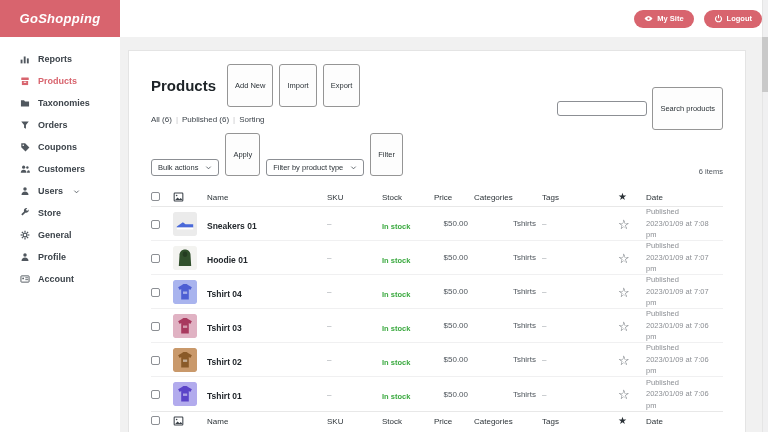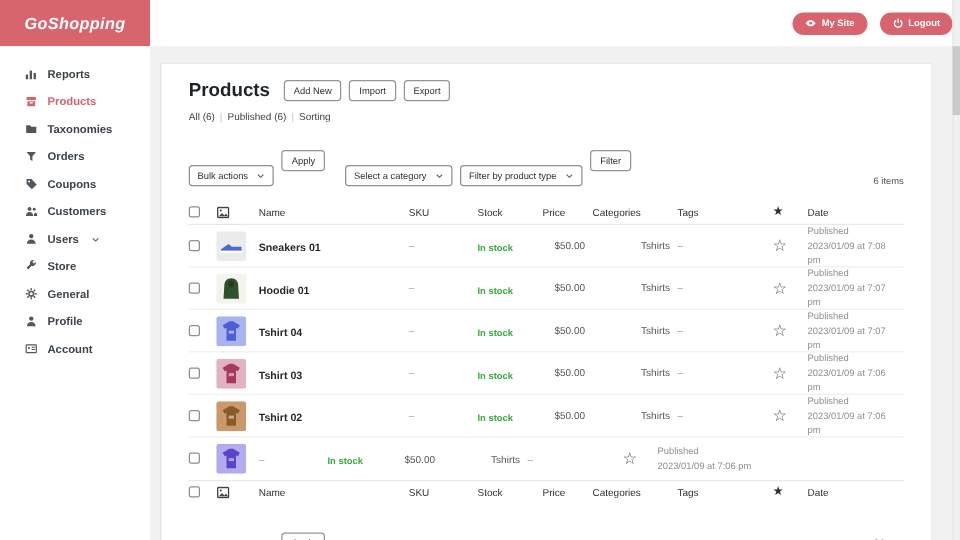--- a/index.html
+++ b/index.html
@@ -29,21 +29,21 @@
   .sb-chev { margin-left:2px; color:#50575e; display:flex; }
 
   
   .main { position:absolute; left:120px; top:37px; right:6px; bottom:0; background:#f1f1f1; overflow:hidden; }
   .card { position:relative; margin:13px 16px 0 8px; background:#fff; border:1px solid #e4e4e4;
     padding:13px 22px 12px; min-height:381px; }
 
   .title-row { display:flex; align-items:center; gap:6px; }
   .page-title { font-size:15px; font-weight:bold; color:#1d2327; margin-right:5px; }
   .btn { background:#fdfdfd; border:1px solid #959595; border-radius:3px; color:#2c3338;
-    font-size:7.5px; font-family:inherit; padding:3px 7px; cursor:pointer; white-space:nowrap; }
+    font-size:7.5px; font-family:inherit; padding:16px 7px; cursor:pointer; white-space:nowrap; }
 
   .views { display:flex; align-items:center; gap:4px; margin-top:8px; font-size:8px; color:var(--txt); }
   .view-link { cursor:pointer; }
   .sep { color:#c3c4c7; }
 
   .search { position:absolute; top:36px; right:22px; display:flex; gap:5px; align-items:center; }
   .search-input { width:90px; height:15px; border:1px solid #8c8f94; border-radius:3px;
     font-family:inherit; font-size:8px; padding:0 4px; }
 
   .filter-row { display:flex; align-items:flex-end; justify-content:space-between; margin-top:9px; }
@@ -240,36 +240,34 @@
     </div>
 
     <div class="views">
       <span class="view-link">All (6)</span>
       <span class="sep">|</span>
       <span class="view-link">Published (6)</span>
       <span class="sep">|</span>
       <span class="view-link">Sorting</span>
     </div>
 
+    <div class="search">
+      <input class="search-input" value="" style="">
+      <button class="btn">Search products</button>
+    </div>
 
     <div class="filter-row">
       <div class="filter-left">
         <button class="select">
           <span>Bulk actions</span>
           <svg width="7" height="7" viewBox="0 0 16 16" fill="none" stroke="currentColor" stroke-width="2">
               <path d="M3 6l5 5 5-5"></path>
             </svg>
         </button>
         <button class="btn">Apply</button>
-        <button class="select" style="margin-left:10px;">
-          <span>Select a category</span>
-          <svg width="7" height="7" viewBox="0 0 16 16" fill="none" stroke="currentColor" stroke-width="2">
-              <path d="M3 6l5 5 5-5"></path>
-            </svg>
-        </button>
         <button class="select">
           <span>Filter by product type</span>
           <svg width="7" height="7" viewBox="0 0 16 16" fill="none" stroke="currentColor" stroke-width="2">
               <path d="M3 6l5 5 5-5"></path>
             </svg>
         </button>
         <button class="btn">Filter</button>
       </div>
       <span class="items-count">6 items</span>
     </div>
@@ -376,20 +374,21 @@
             <div class="c w-star"><span class="rstar">☆</span></div>
             <div class="c w-date date">Published<br>2023/01/09 at 7:06 pm</div>
           </div>
           <div class="prow">
             <div class="c w-cb"><span class="checkbox"></span></div>
             <div class="c w-th"><span class="thumb"><svg width="24" height="24" viewBox="0 0 24 24">
                   <rect width="24" height="24" rx="2" fill="#b2abed"></rect>
                   <path d="M8.6 5.2 10.4 3.9h3.2l1.8 1.3 3.5 2-1.6 2.7-1.5-.8V19.6H8.2V9.1l-1.5.8-1.6-2.7Z" fill="#5b43c8"></path>
                   <rect x="10" y="11.5" width="4.2" height="2.4" fill="rgba(255,255,255,0.5)"></rect>
                 </svg></span></div>
+            <div class="c w-name"><a class="pname">Tshirt 01</a></div>
             <div class="c w-sku dim">–</div>
             <div class="c w-stock"><span class="instock">In stock</span></div>
             <div class="c w-price val">$50.00</div>
             <div class="c w-cat val">Tshirts</div>
             <div class="c w-tags dim">–</div>
             <div class="c w-star"><span class="rstar">☆</span></div>
             <div class="c w-date date">Published<br>2023/01/09 at 7:06 pm</div>
           </div>
         </div>
       <div class="thead bottom">

